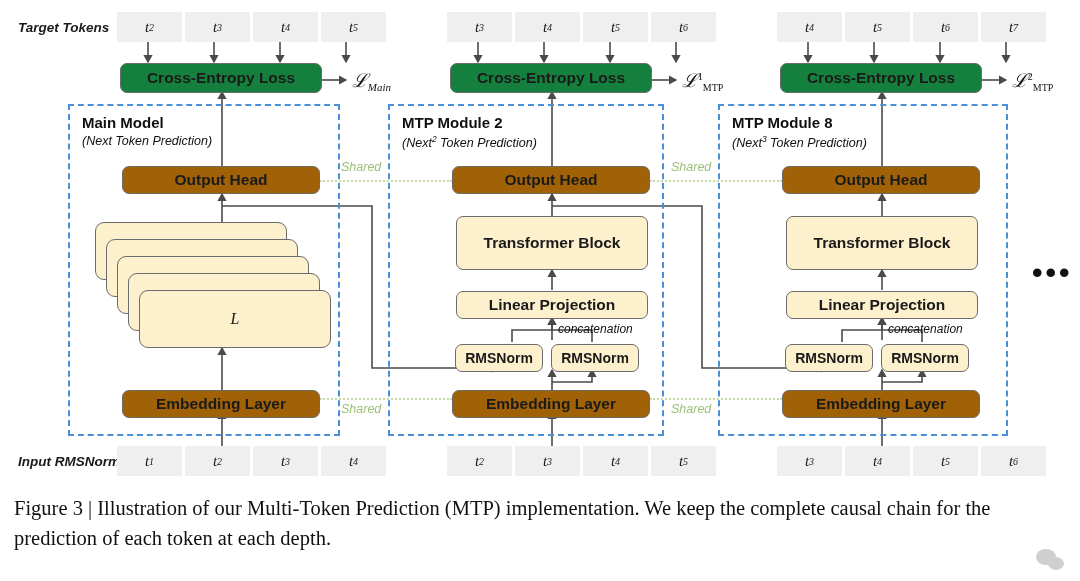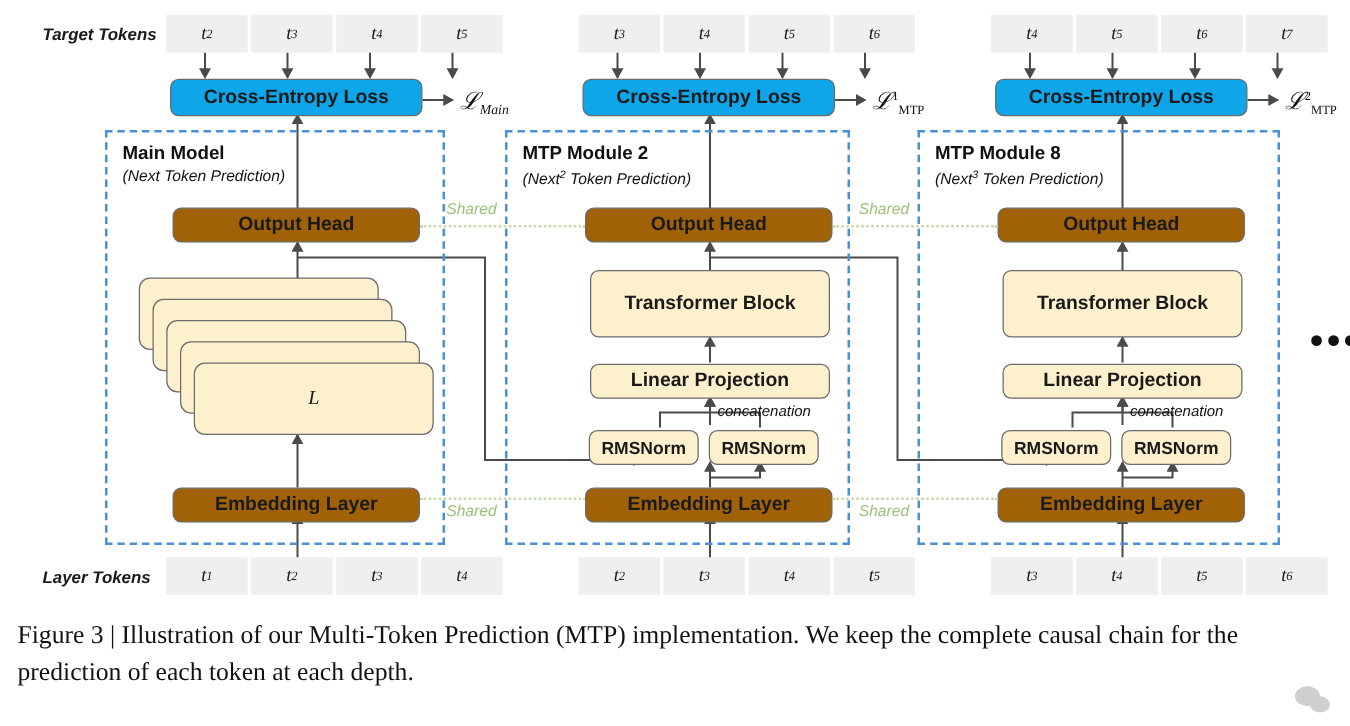--- a/index.html
+++ b/index.html
@@ -1,39 +1,39 @@
 <!DOCTYPE html>
 <html><head>
 <meta charset="utf-8">
 <style>
   html,body{margin:0;padding:0;background:#ffffff;}
   body{width:1080px;height:581px;position:relative;overflow:hidden;
        font-family:"Liberation Sans","DejaVu Sans",sans-serif;color:#1a1a1a;}
 
-  .fig{position:absolute;left:16px;top:0;width:883px;height:489px;}
+  .fig{position:absolute;left:0;top:0;width:883px;height:489px;}
   svg.wires{position:absolute;left:0;top:0;width:1080px;height:489px;pointer-events:none;}
 
   
   .tokrow{position:absolute;display:flex;}
   .tok{width:63px;height:28px;background:#efefef;border:1px solid #efefef;
        display:flex;align-items:center;justify-content:center;
        font-size:15px;font-style:italic;font-family:"Liberation Serif","DejaVu Serif",serif;
        margin-right:3px;}
   .tok sub{font-size:10px;font-style:italic;}
 
   .sidelabel{position:absolute;font-size:13.5px;font-style:italic;font-weight:bold;
              color:#1a1a1a;white-space:nowrap;}
 
   
   .box{position:absolute;box-sizing:border-box;border-radius:7px;
        display:flex;align-items:center;justify-content:center;
        font-size:15.5px;font-weight:bold;color:#1a1a1a;white-space:nowrap;}
   .green{background:#a16207;border:1.4px solid #6b6b6b;text-align:right;}
   .cream{background:#fdf0cd;border:1.4px solid #6b6b6b;}
-  .ce{background:#0ea5e9;border:1.4px solid #6b6b6b;}
+  .ce{background:#15803d;border:1.4px solid #6b6b6b;}
 
   
   .stack{position:absolute;}
   .stack .layer{position:absolute;box-sizing:border-box;border-radius:9px;
        background:#fdf0cd;border:1.4px solid #6b6b6b;width:192px;height:58px;}
   .stack .top{display:flex;align-items:center;justify-content:center;
        font-size:15.5px;font-weight:bold;}
   .stack .top i{font-family:"Liberation Serif","DejaVu Serif",serif;font-style:italic;
        font-weight:normal;font-size:16px;}
 
@@ -239,21 +239,21 @@
   <div class="sharedlbl" style="left:671px;top:160px;">Shared</div>
 
   <div class="sharedline" style="left:320px;top:398px;width:132px;"></div>
   <div class="sharedlbl" style="left:341px;top:402px;">Shared</div>
 
   <div class="sharedline" style="left:650px;top:398px;width:132px;"></div>
   <div class="sharedlbl" style="left:671px;top:402px;">Shared</div>
 
   <div class="dots" style="left:1032px;top:258px;">•••</div>
 
-  <div class="sidelabel" style="left:18px;top:454px;">Layer Tokens</div>
+  <div class="sidelabel" style="left:18px;top:454px;">Input RMSNorm</div>
 
   <div class="tokrow" style="left:117px;top:446px;">
     <div class="tok">t<sub>1</sub></div>
     <div class="tok">t<sub>2</sub></div>
     <div class="tok">t<sub>3</sub></div>
     <div class="tok">t<sub>4</sub></div>
   </div>
 
   <div class="tokrow" style="left:447px;top:446px;">
     <div class="tok">t<sub>2</sub></div>

